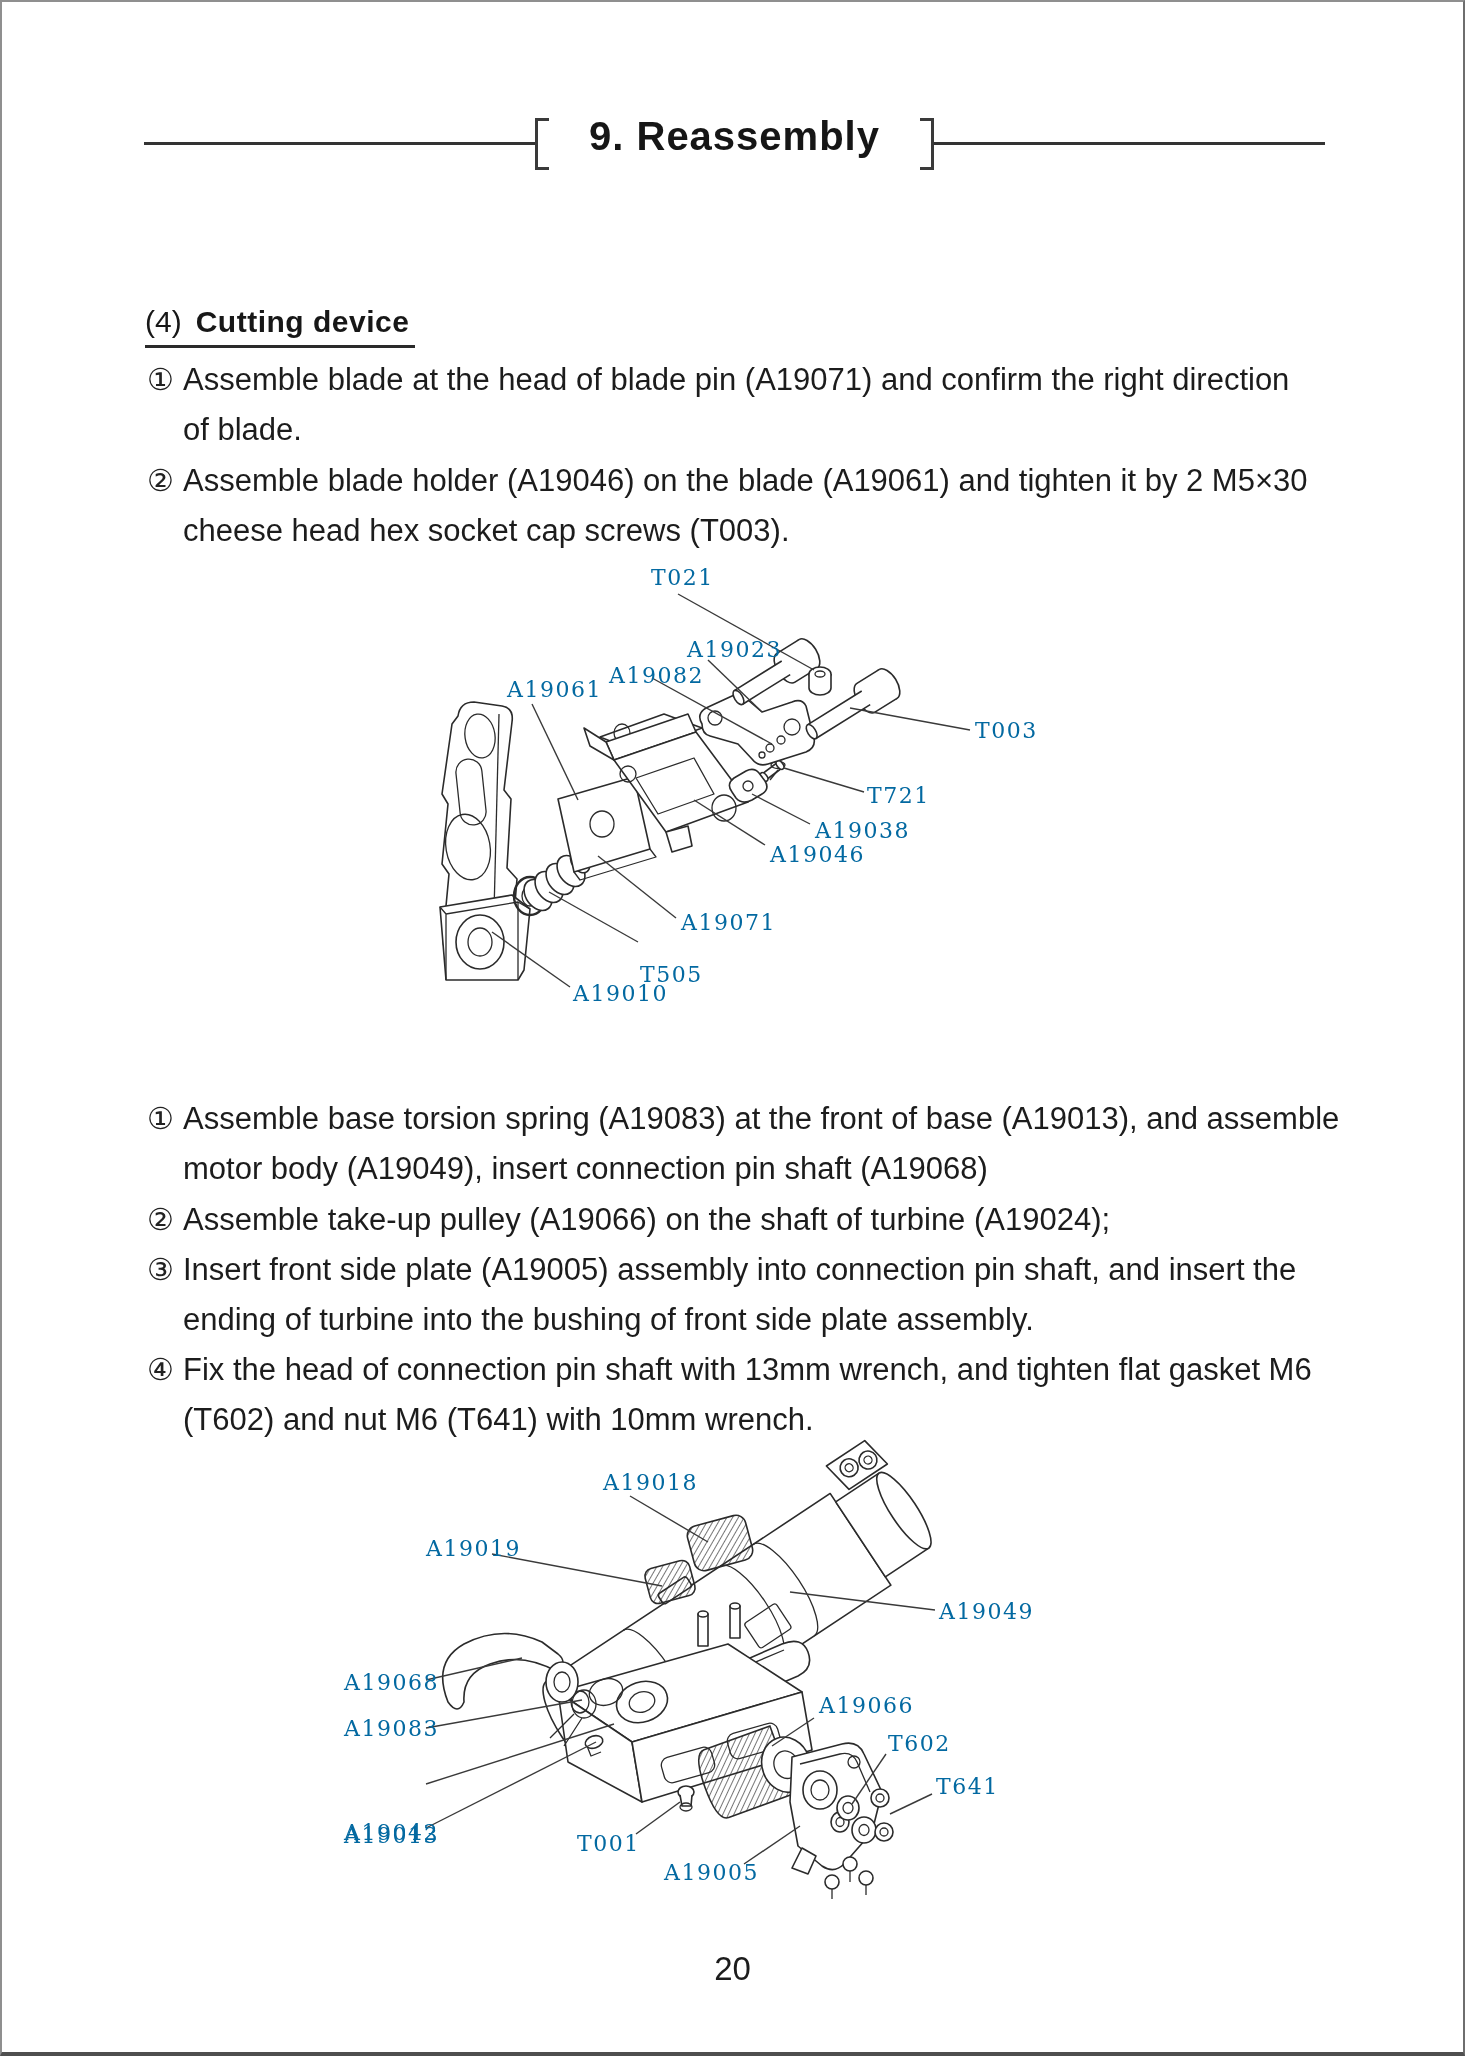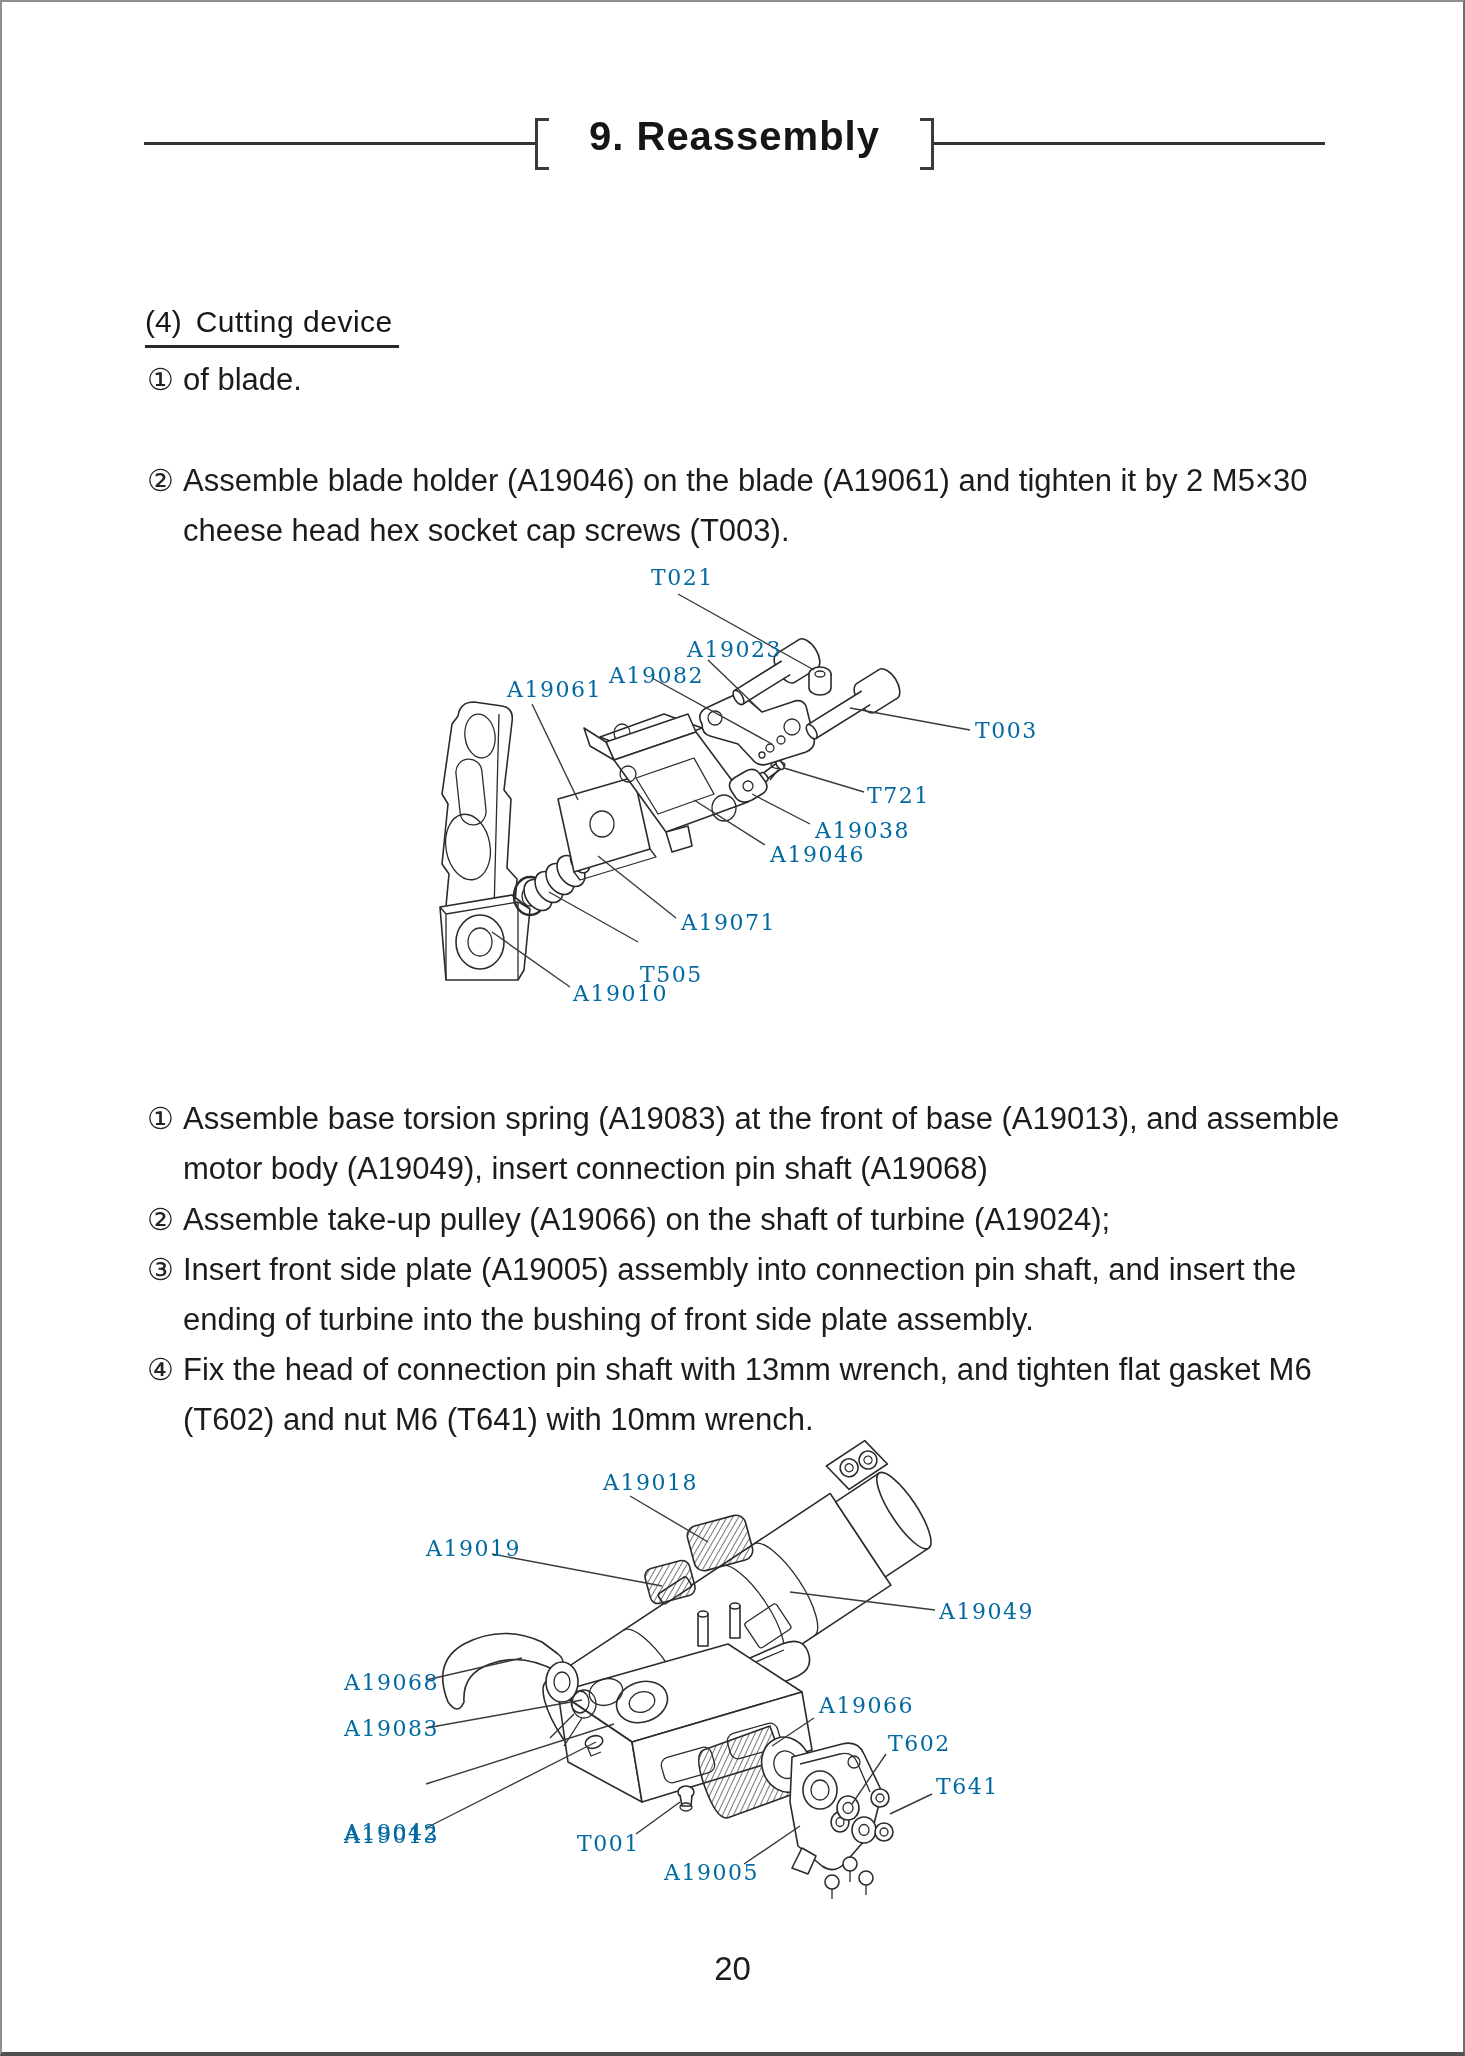--- a/index.html
+++ b/index.html
@@ -27,21 +27,21 @@
     letter-spacing:1px;white-space:nowrap;
   }
   
   .sec-head{
     position:absolute;left:143px;
     font-size:30px;color:#171717;
     border-bottom:3px solid #2a2a2a;
     padding:0 6px 6px 0;white-space:nowrap;
   }
   .sec-head .num{font-weight:normal;}
-  .sec-head .ttl{font-weight:normal;margin-left:14px;letter-spacing:0.5px;}
+  .sec-head .ttl{font-weight:bold;margin-left:14px;letter-spacing:0.5px;}
   
   .step{
     position:absolute;left:145px;width:1240px;
     font-size:31px;line-height:50px;color:#1c1c1c;
   }
   .step .marker{position:absolute;left:0;top:0;font-size:30px;color:#222;}
   .step .l{padding-left:36px;height:50px;white-space:nowrap;}
   
   .art{position:absolute;left:0;top:0;pointer-events:none;}
   .dlabel{
@@ -70,20 +70,21 @@
   <div class="bracket left" style="left:533px;top:116px;"></div>
   <div class="bracket right" style="left:918px;top:116px;"></div>
   <div class="doc-title">9. Reassembly</div>
 
   <div class="sec-head" style="top:303px;">
     <span class="num">(4)</span><span class="ttl">Cutting device</span>
   </div>
 
   <div class="step" style="top:353px;">
     <span class="marker">①</span>
+    <div class="l">Assemble blade at the head of blade pin (A19071) and confirm the right direction</div>
     <div class="l">of blade.</div>
   </div>
   <div class="step" style="top:454px;">
     <span class="marker">②</span>
     <div class="l">Assemble blade holder (A19046) on the blade (A19061) and tighten it by 2 M5×30</div>
     <div class="l">cheese head hex socket cap screws (T003).</div>
   </div>
 
 
   <div class="step" style="top:1092px;">

